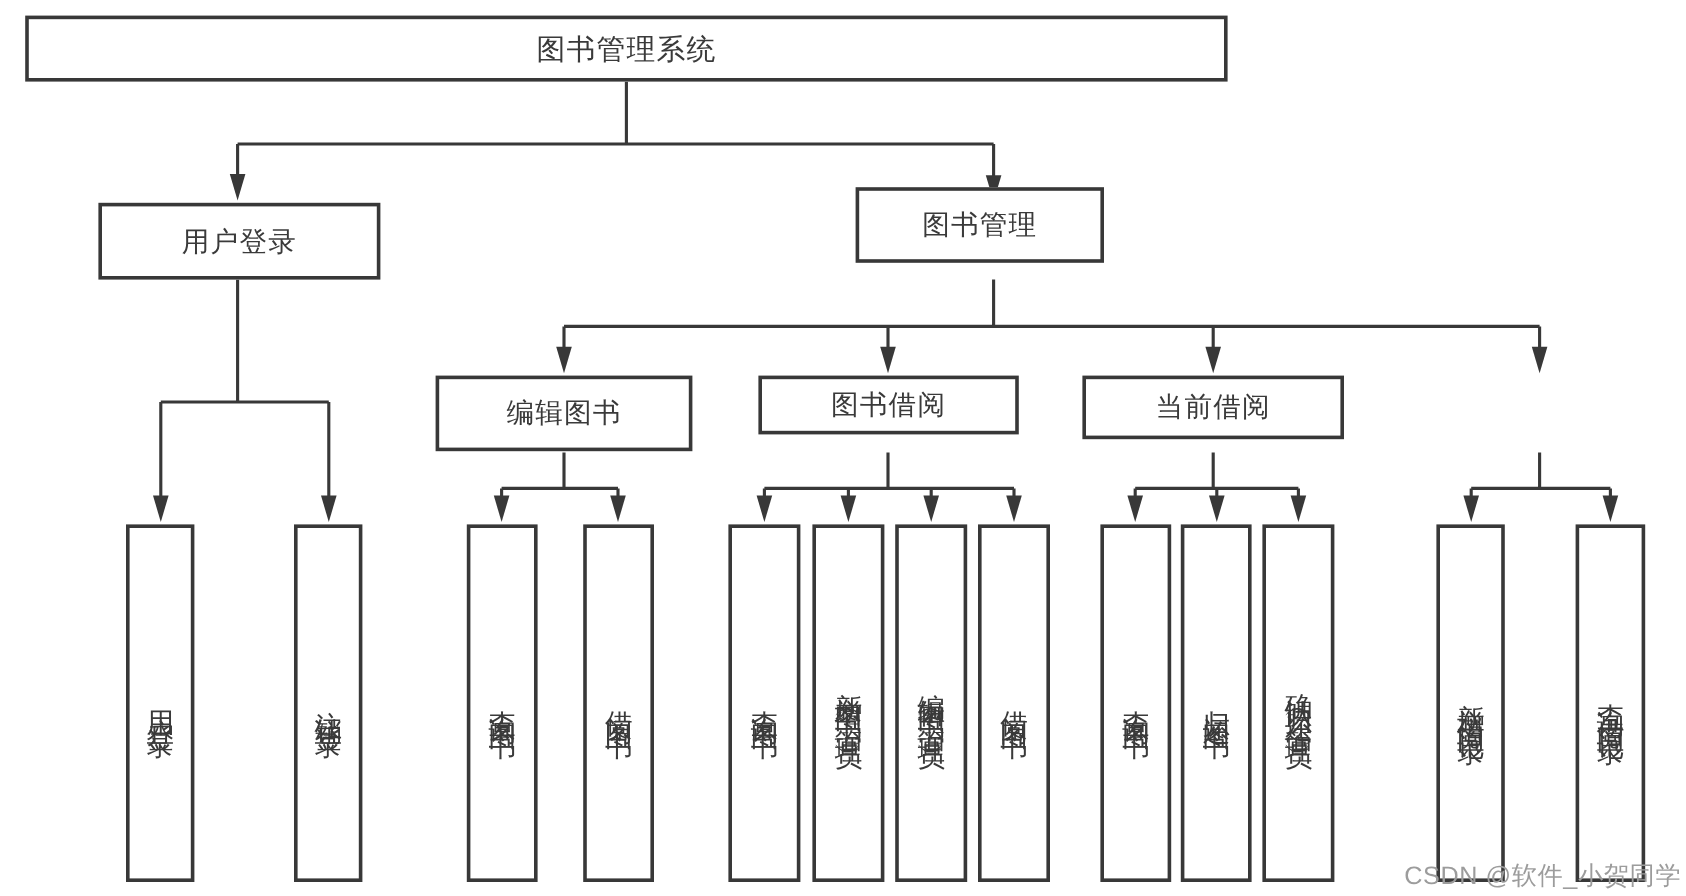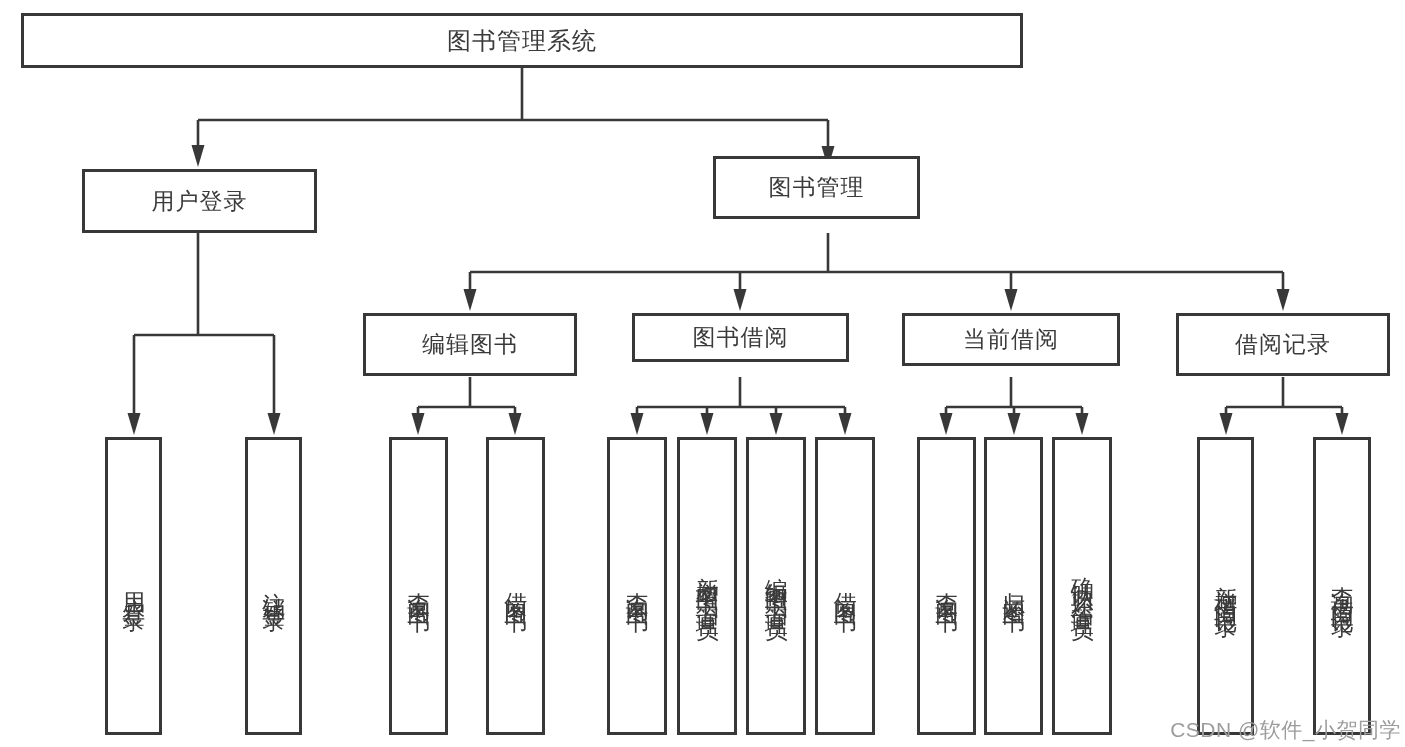--- a/index.html
+++ b/index.html
@@ -105,23 +105,20 @@
 
   <div class="node hnode" style="left:363px;top:313px;width:214px;height:63px;">
     <span>编辑图书</span>
   </div>
   <div class="node hnode" style="left:632px;top:313px;width:217px;height:49px;">
     <span>图书借阅</span>
   </div>
   <div class="node hnode" style="left:902px;top:313px;width:218px;height:53px;">
     <span>当前借阅</span>
   </div>
-  <div class="node hnode" style="left:1176px;top:313px;width:214px;height:63px;">
-    <span>借阅记录</span>
-  </div>
 
   <div class="node vnode" style="left:105px;top:437px;width:57px;height:298px;">
     <span class="vtext">用户登录</span>
   </div>
   <div class="node vnode" style="left:245px;top:437px;width:57px;height:298px;">
     <span class="vtext">注销登录</span>
   </div>
 
   <div class="node vnode" style="left:389px;top:437px;width:59px;height:298px;">
     <span class="vtext">查询图书</span>

